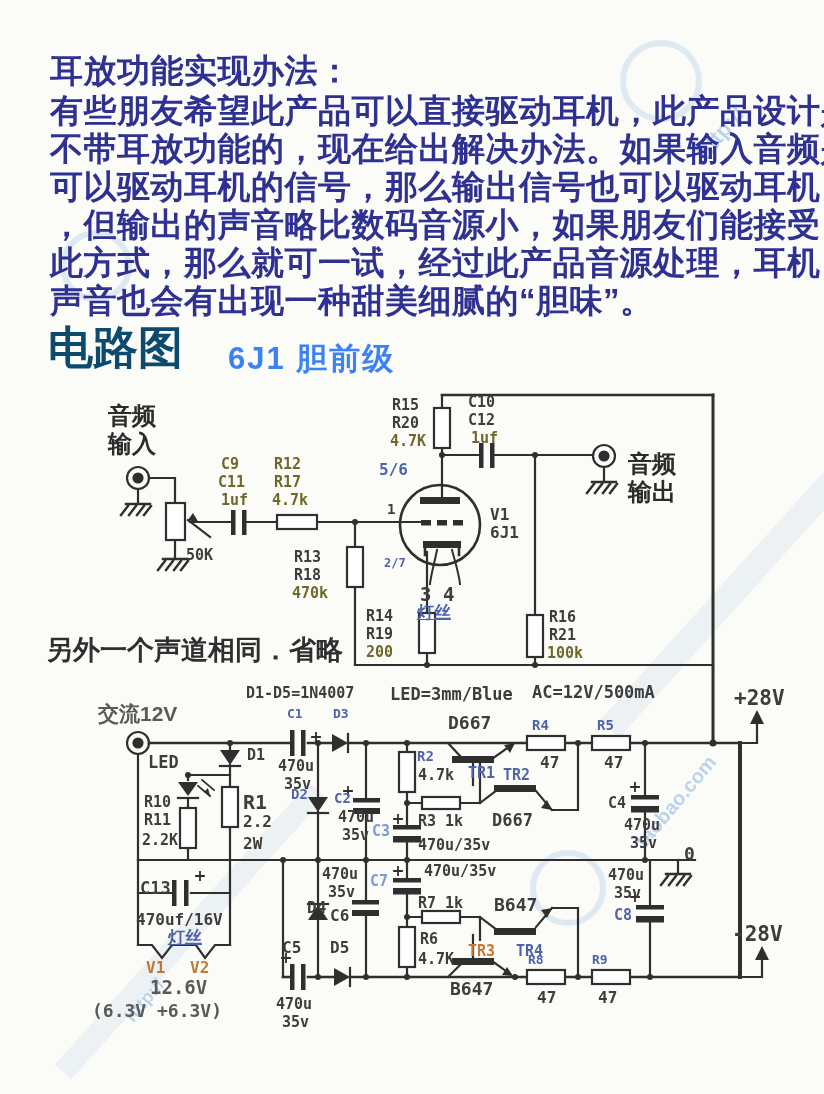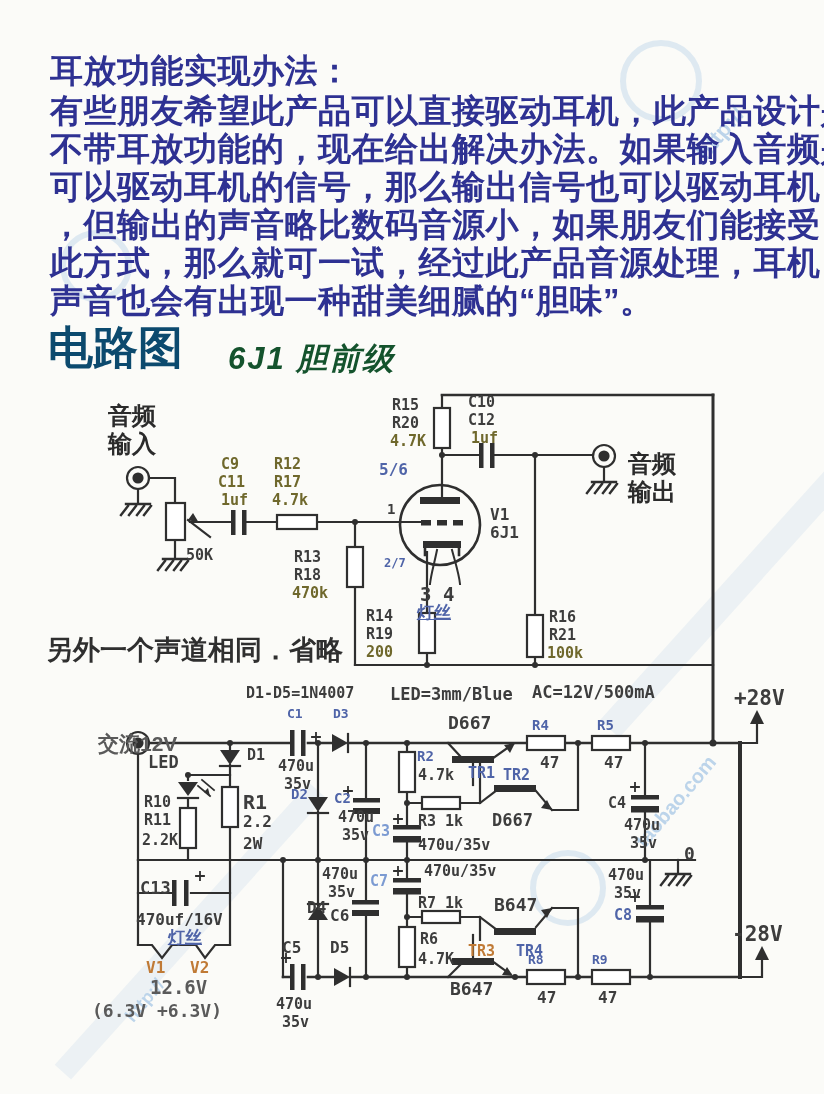--- a/index.html
+++ b/index.html
@@ -2,21 +2,21 @@
 <html><head>
 <meta charset="utf-8">
 <style>
   html,body{margin:0;padding:0;}
   body{width:824px;height:1094px;position:relative;background:#fbfbf8;overflow:hidden;
        font-family:"Liberation Sans",sans-serif;}
   .abs{position:absolute;white-space:nowrap;}
   .intro-line{left:50px;width:740px;font-weight:bold;font-size:33px;line-height:38px;color:#2e3192;
               letter-spacing:0.5px;}
   .main-title{font-family:"Liberation Serif",serif;font-weight:bold;font-size:45px;color:#0c4a6e;}
-  .sub-title{font-weight:bold;font-size:31px;color:#14532d;letter-spacing:2px;font-style:italic;}
+  .sub-title{font-weight:bold;font-size:31px;color:#3b82f6;letter-spacing:2px;}
   .cn{font-weight:bold;color:#2b2b2b;}
   .lbl{font-family:"DejaVu Sans Mono",monospace;font-weight:bold;font-size:15px;color:#3d3d3d;}
   .olive{color:#6f682c;}
   .blue{color:#4f64a8;}
   .ltblue{color:#7c9bd2;}
   .orange{color:#c07a35;}
   .gray{color:#5a5a5a;}
   .underl{text-decoration:underline;}
   .wm{position:absolute;color:#bcd4ea;font-weight:bold;pointer-events:none;}
   .wm-stripe{position:absolute;background:rgba(170,200,230,0.18);pointer-events:none;}
@@ -362,21 +362,21 @@
 <div class="abs cn blue underl" style="left:417px;top:601px;font-size:17px;">灯丝</div>
 <div class="abs lbl" style="left:490px;top:505px;font-size:16px;">V1</div>
 <div class="abs lbl" style="left:490px;top:523px;font-size:16px;">6J1</div>
 <div class="abs cn" style="left:628px;top:448px;font-size:24px;">音频</div>
 <div class="abs cn" style="left:628px;top:476px;font-size:24px;">输出</div>
 <div class="abs lbl" style="left:734px;top:686px;font-size:21px;">+28V</div>
 
 <div class="abs lbl" style="left:246px;top:684px;font-size:15px;text-align:right;">D1-D5=1N4007</div>
 <div class="abs lbl" style="left:390px;top:684px;font-size:17px;">LED=3mm/Blue</div>
 <div class="abs lbl" style="left:532px;top:682px;font-size:17px;">AC=12V/500mA</div>
-<div class="abs cn gray" style="left:98px;top:700px;font-size:21px;margin-top:30px;">交流12V</div>
+<div class="abs cn gray" style="left:98px;top:700px;font-size:21px;">交流12V</div>
 <div class="abs lbl" style="left:148px;top:752px;font-size:17px;">LED</div>
 <div class="abs lbl" style="left:247px;top:746px;">D1</div>
 <div class="abs lbl" style="left:144px;top:793px;">R10</div>
 <div class="abs lbl" style="left:144px;top:811px;">R11</div>
 <div class="abs lbl" style="left:142px;top:831px;">2.2K</div>
 <div class="abs lbl" style="left:243px;top:790px;font-size:20px;">R1</div>
 <div class="abs lbl" style="left:243px;top:812px;font-size:16px;">2.2</div>
 <div class="abs lbl" style="left:243px;top:834px;font-size:16px;">2W</div>
 <div class="abs lbl blue" style="left:287px;top:706px;font-size:13px;">C1</div>
 <div class="abs lbl" style="left:278px;top:757px;">470u</div>

